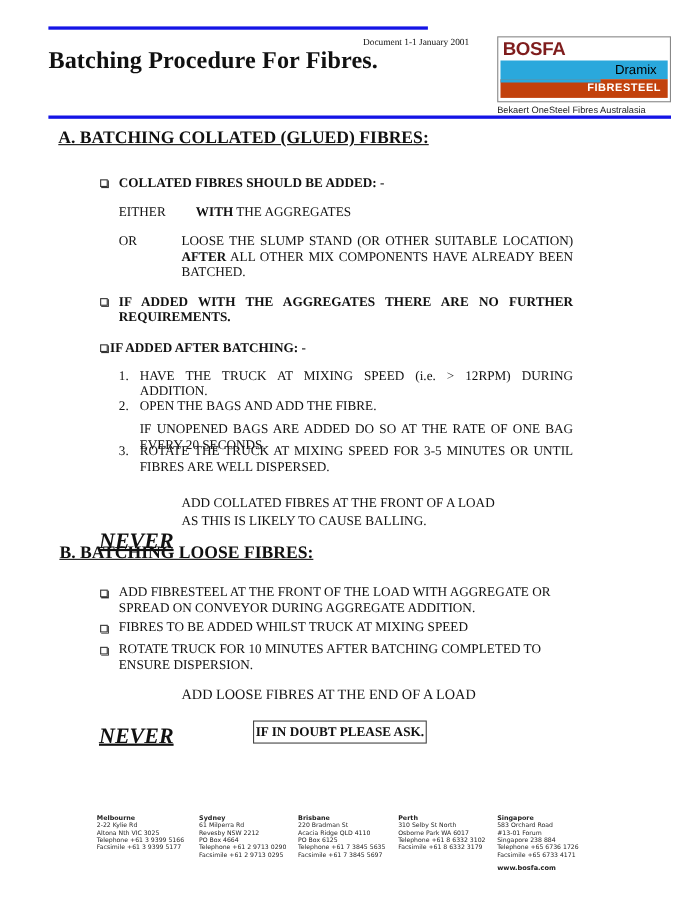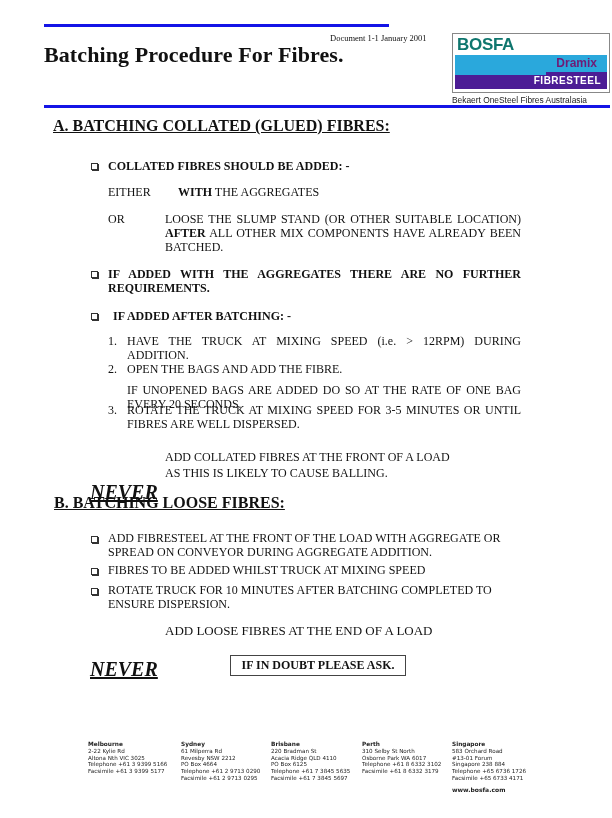--- a/index.html
+++ b/index.html
@@ -2,34 +2,34 @@
 <html><head>
 <meta charset="utf-8">
 <style>
   html, body { margin:0; padding:0; background:#ffffff; }
   body { width:612px; height:818px; position:relative; overflow:hidden; font-family:"Liberation Serif", serif; color:#111; }
   .abs { position:absolute; }
   .rule { position:absolute; height:3px; background:#1414e6; }
   .doc-title { left:44px; top:42px; font-size:22px; font-weight:bold; letter-spacing:0.1px; }
   .doc-ref { left:330px; top:33px; font-size:8.5px; }
   .logo { left:452px; top:33px; width:158px; height:60px; border:1px solid #888; background:#fff; box-sizing:border-box; }
-  .logo-bosfa { position:absolute; left:4px; top:1px; font-family:"Liberation Sans", sans-serif; font-weight:bold; font-size:17px; color:#0f766e; letter-spacing:-0.3px; }
+  .logo-bosfa { position:absolute; left:4px; top:1px; font-family:"Liberation Sans", sans-serif; font-weight:bold; font-size:17px; color:#7f1d1d; letter-spacing:-0.3px; }
   .logo-dramix { position:absolute; left:2px; top:21px; right:2px; height:17px; background:#2aa8dc; }
-  .logo-dramix span { position:absolute; right:10px; top:1px; font-family:"Liberation Sans", sans-serif; font-weight:bold; font-size:12px; color:#701a75; }
-  .logo-fibre { position:absolute; left:2px; top:38px; right:2px; height:17px; background:#4c1d95;text-decoration:underline; }
+  .logo-dramix span { position:absolute; right:10px; top:1px; font-family:"Liberation Sans", sans-serif; font-weight:normal; font-size:12px; color:#000000; }
+  .logo-fibre { position:absolute; left:2px; top:38px; right:2px; height:17px; background:#c2410c;text-decoration:underline; }
   .logo-fibre::before { content:""; position:absolute; left:0; top:0; width:60%; height:3px; background:#2aa8dc; }
   .logo-fibre span { position:absolute; right:6px; top:3px; font-family:"Liberation Sans", sans-serif; font-weight:bold; font-size:10px; color:#fff; letter-spacing:0.5px; }
   .logo-sub { left:452px; top:95px; font-family:"Liberation Sans", sans-serif; font-size:8.4px; color:#222; white-space:nowrap; }
   .h-sec { font-size:16px; font-weight:bold; text-decoration:underline; }
   .bul { font-size:12px; font-weight:bold; line-height:14px; }
   .txt { font-size:12px; line-height:14px; }
   .box-ico { position:absolute; width:5px; height:5px; border:1px solid #333; box-shadow:1px 1px 0 #333; }
   .just { text-align:justify; text-align-last:left; }
   .never { font-size:20px; font-weight:bold; font-style:italic; text-decoration:underline;margin-top:40px; }
-  .ask-box { left:230px; top:655px; width:176px; height:21px; border:1.5px solid #444; box-sizing:border-box; text-align:center; font-size:12px; font-weight:bold; line-height:18px; }
+  .ask-box { left:230px; top:655px; width:158px; height:21px; border:1.5px solid #444; box-sizing:border-box; text-align:center; font-size:12px; font-weight:bold; line-height:18px; }
   .foot { font-family:"DejaVu Sans", sans-serif; font-size:5.6px; line-height:6.8px; color:#222; }
   .foot b { font-size:5.8px; }
   .foot-web { font-family:"DejaVu Sans", sans-serif; font-size:6px; font-weight:bold; color:#222; }
 </style>
 </head>
 <body>
 
 <div class="rule" style="left:44px; top:24px; width:345px;"></div>
 <div class="abs doc-ref">Document 1-1 January 2001</div>
 <div class="abs doc-title">Batching Procedure For Fibres.</div>
@@ -54,21 +54,21 @@
 <div class="abs txt" style="left:108px; top:185px;">EITHER</div>
 <div class="abs txt" style="left:178px; top:185px;"><b>WITH</b><span> THE AGGREGATES</span></div>
 
 <div class="abs txt" style="left:108px; top:212px;">OR</div>
 <div class="abs txt just" style="left:165px; top:212px; width:356px;"><span>LOOSE THE SLUMP STAND (OR OTHER SUITABLE LOCATION) </span><b>AFTER</b><span> ALL OTHER MIX COMPONENTS HAVE ALREADY BEEN BATCHED.</span></div>
 
 <span class="box-ico" style="left:91px; top:271px;"></span>
 <div class="abs bul just" style="left:108px; top:267px; width:413px;">IF ADDED WITH THE AGGREGATES THERE ARE NO FURTHER REQUIREMENTS.</div>
 
 <span class="box-ico" style="left:91px; top:313px;"></span>
-<div class="abs bul" style="left:113px; top:309px;">IF ADDED AFTER BATCHING: -</div>
+<div class="abs bul" style="left:100px; top:309px;">IF ADDED AFTER BATCHING: -</div>
 
 <div class="abs txt" style="left:108px; top:334px;">1.</div>
 <div class="abs txt just" style="left:127px; top:334px; width:394px;">HAVE THE TRUCK AT MIXING SPEED (i.e. &gt; 12RPM) DURING ADDITION.</div>
 
 <div class="abs txt" style="left:108px; top:362px;">2.</div>
 <div class="abs txt" style="left:127px; top:362px; width:394px;">OPEN THE BAGS AND ADD THE FIBRE.</div>
 <div class="abs txt just" style="left:127px; top:383px; width:394px;font-family:Liberation Serif, serif;">IF UNOPENED BAGS ARE ADDED DO SO AT THE RATE OF ONE BAG EVERY 20 SECONDS.</div>
 
 <div class="abs txt" style="left:108px; top:403px;">3.</div>
 <div class="abs txt just" style="left:127px; top:403px; width:394px;">ROTATE THE TRUCK AT MIXING SPEED FOR 3-5 MINUTES OR UNTIL FIBRES ARE WELL DISPERSED.</div>

